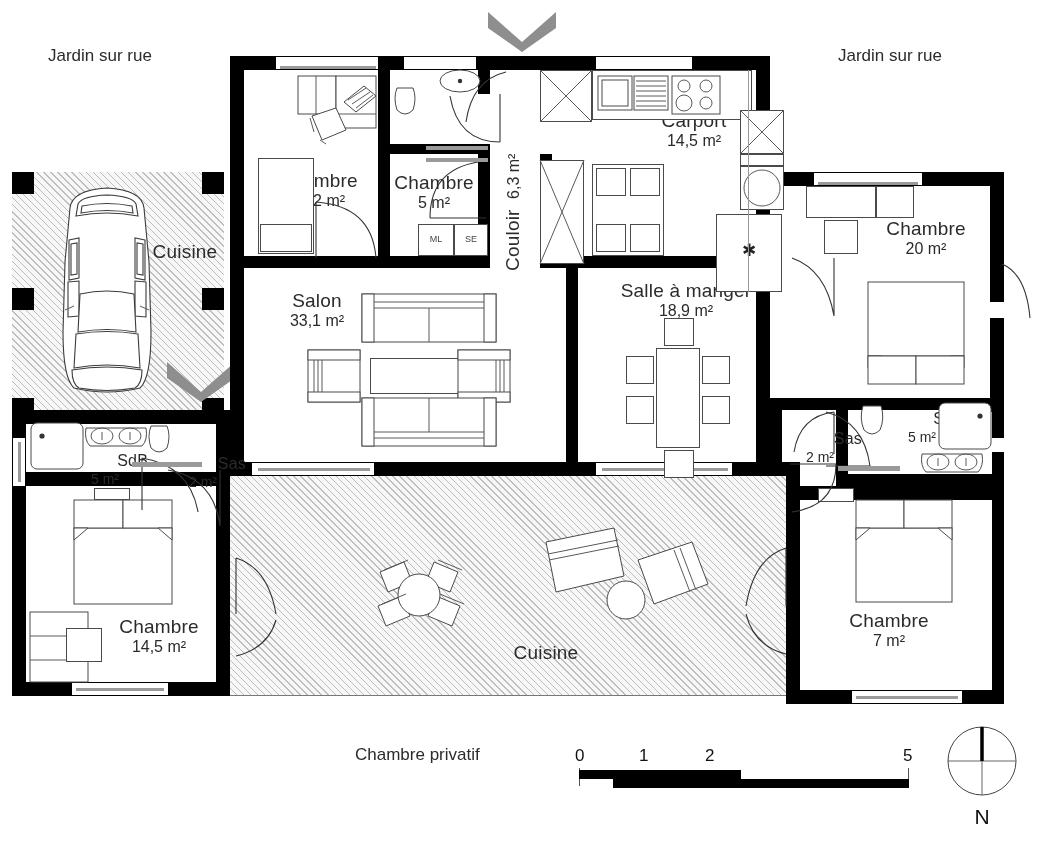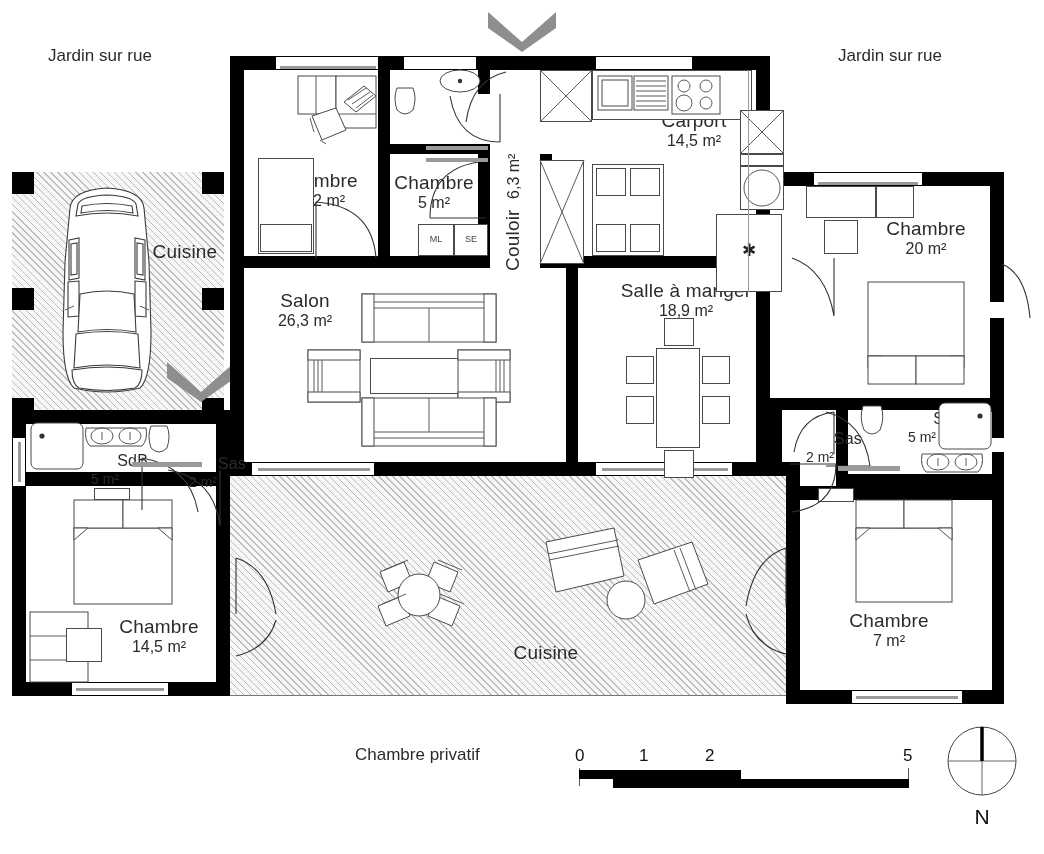--- a/index.html
+++ b/index.html
@@ -172,23 +172,23 @@
   </div>
 
   <div class="lbl" style="left:620px;top:110px;width:148px;">
     <span class="nm">Carport</span>
     <span class="ar">14,5 m²</span>
   </div>
   <div class="lbl" style="left:852px;top:218px;width:148px;">
     <span class="nm">Chambre</span>
     <span class="ar">20 m²</span>
   </div>
-  <div class="lbl" style="left:236px;top:290px;width:138px;">
+  <div class="lbl" style="left:248px;top:290px;width:138px;">
     <span class="nm">Salon</span>
-    <span class="ar">26,3 m²</span>
+    <span class="ar">33,1 m²</span>
   </div>
   <div class="lbl" style="left:596px;top:280px;width:180px;">
     <span class="nm">Salle à manger</span>
     <span class="ar">18,9 m²</span>
   </div>
   <div class="lbl sm" style="left:62px;top:452px;width:86px;">
     <span class="nm">SdB</span>
     <span class="ar">5 m²</span>
   </div>
   <div class="lbl sm" style="left:160px;top:455px;width:86px;">

